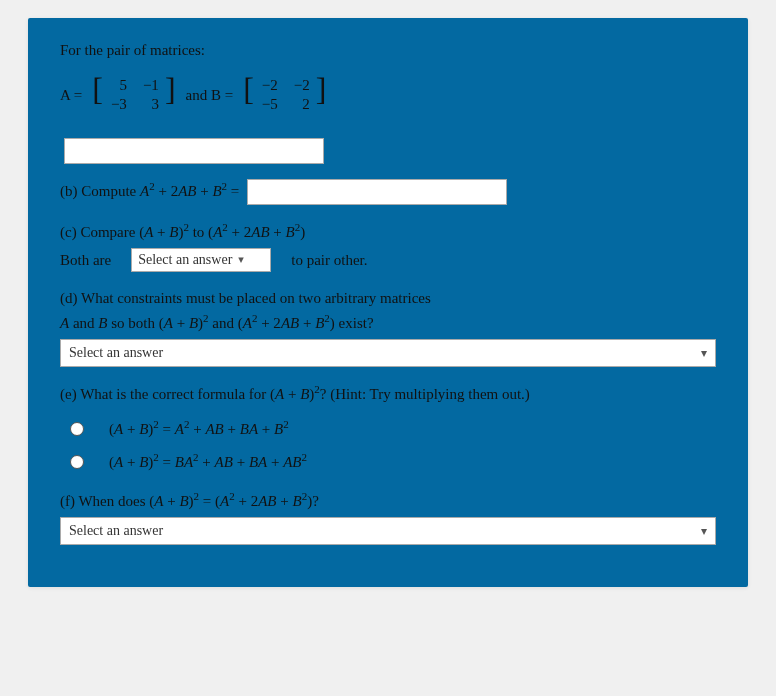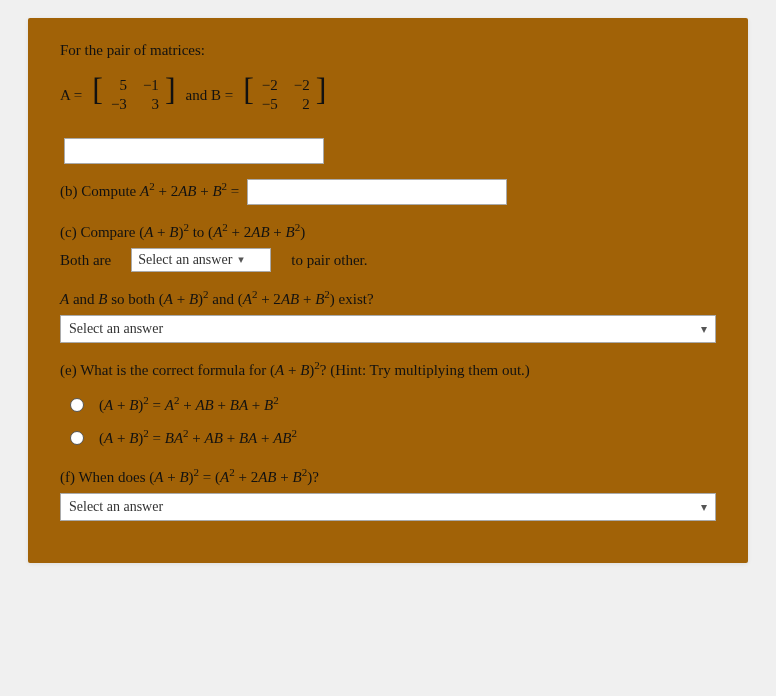--- a/index.html
+++ b/index.html
@@ -8,21 +8,21 @@
       font-family: Georgia, 'Times New Roman', serif;
       font-size: 15px;
       color: #111;
       display: flex;
       justify-content: center;
       align-items: flex-start;
       min-height: 696px;
       width: 776px;
     }
     .page {
-      background: #a16207;
+      background: #0369a1;
       width: 720px;
       margin: 18px auto;
       padding: 24px 32px 28px 32px;
       border-radius: 2px;
       box-shadow: 0 1px 4px rgba(0,0,0,0.08);
     }
     .intro {
       margin-bottom: 14px;
       font-size: 15px;
     }
@@ -116,21 +116,21 @@
     }
     .radio-group {
       display: flex;
       flex-direction: column;
       gap: 8px;
       margin: 10px 0 14px 10px;
     }
     .radio-item {
       display: flex;
       align-items: center;
-      gap: 15px;
+      gap: 25px;
       font-size: 15px;
     }
     .radio-circle {
       width: 14px;
       height: 14px;
       border: 1.5px solid #555;
       border-radius: 50%;
       display: inline-block;
       background: #fff;
       flex-shrink: 0;
@@ -193,20 +193,21 @@
       <span>Both are</span>
       <div class="select-inline">
         <span>Select an answer</span>
         <span class="select-inline-chevron">▾</span>
       </div>
       <span>to pair other.</span>
     </div>
   </div>
 
   <div class="part">
+    <div>(d) What constraints must be placed on two arbitrary matrices</div>
     <div><span class="math">A</span> and <span class="math">B</span> so both (<span class="math">A</span> + <span class="math">B</span>)<sup>2</sup> and (<span class="math">A</span><sup>2</sup> + 2<span class="math">AB</span> + <span class="math">B</span><sup>2</sup>) exist?</div>
     <div class="select-block">
       <span>Select an answer</span>
       <span class="select-block-chevron">▾</span>
     </div>
   </div>
 
   <div class="part">
     <div>(e) What is the correct formula for (<span class="math">A</span> + <span class="math">B</span>)<sup>2</sup>? (Hint: Try multiplying them out.)</div>
     <div class="radio-group">

